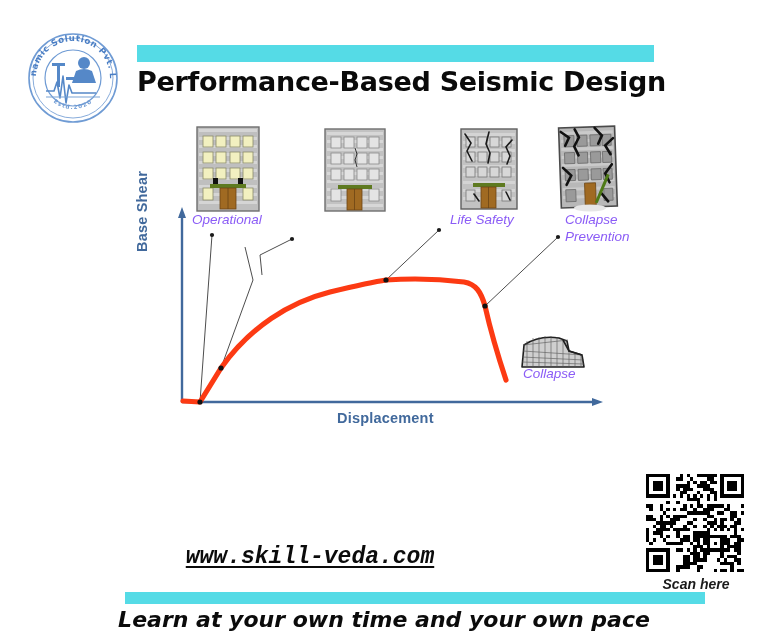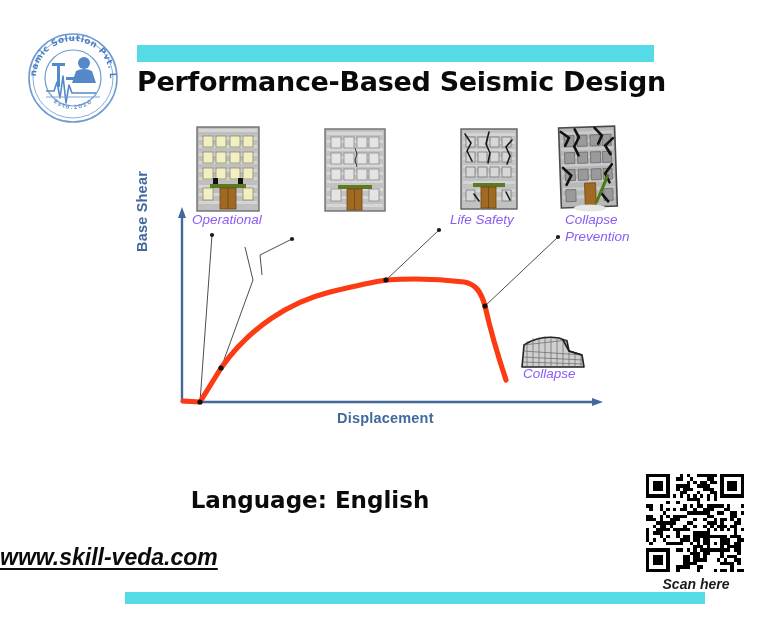--- a/index.html
+++ b/index.html
@@ -121,22 +121,22 @@
     font-family: "DejaVu Sans", sans-serif;
     font-weight: 700;
     font-size: 23px;
     color: #0b0b0b;
   }
   .website {
     position: absolute;
     left: 0;
     top: 544px;
     width: 620px;
-    text-align: left;
-    font-family: Liberation Sans, sans-serif;
+    text-align: center;
+    font-family: Liberation Mono, monospace;
     font-weight: 700;
     font-style: italic;
     font-size: 23px;
     color: #0b0b0b;
     text-decoration: underline;
     text-underline-offset: 3px;
     cursor: pointer;
   }
   .tagline {
     position: absolute;
@@ -433,22 +433,22 @@
       <g stroke="#555" stroke-width="0.7" opacity="0.85">
         <path d="M8 10 L8 36 M14 7 L14 36 M20 6 L20 36 M26 5 L26 36
                  M32 5 L32 36 M38 6 L38 36 M44 9 L44 36 M50 20 L50 36
                  M56 22 L56 36 M62 24 L62 36"></path>
         <path d="M4 14 L49 9 M4 20 L64 24 M3 26 L65 29 M3 31 L65 33"></path>
       </g>
       <path d="M44 9 L50 20 L63 24" fill="none" stroke="#1f1f1f" stroke-width="1.6"></path>
     </svg>
   </div>
 
-  <div class="language">Language: English</div>
   <div class="website">www.skill-veda.com</div>
+  <div class="tagline">Learn at your own time and your own pace</div>
 
   <div class="qr-wrap">
     <svg class="qr" viewBox="0 0 29 29" shape-rendering="crispEdges" xmlns="http://www.w3.org/2000/svg">
       <rect width="29" height="29" fill="#ffffff"></rect>
       <g fill="#000000" id="qr-cells">
           <rect x="0" y="0" width="1" height="1"></rect>
           <rect x="1" y="0" width="1" height="1"></rect>
           <rect x="2" y="0" width="1" height="1"></rect>
           <rect x="3" y="0" width="1" height="1"></rect>
           <rect x="4" y="0" width="1" height="1"></rect>

